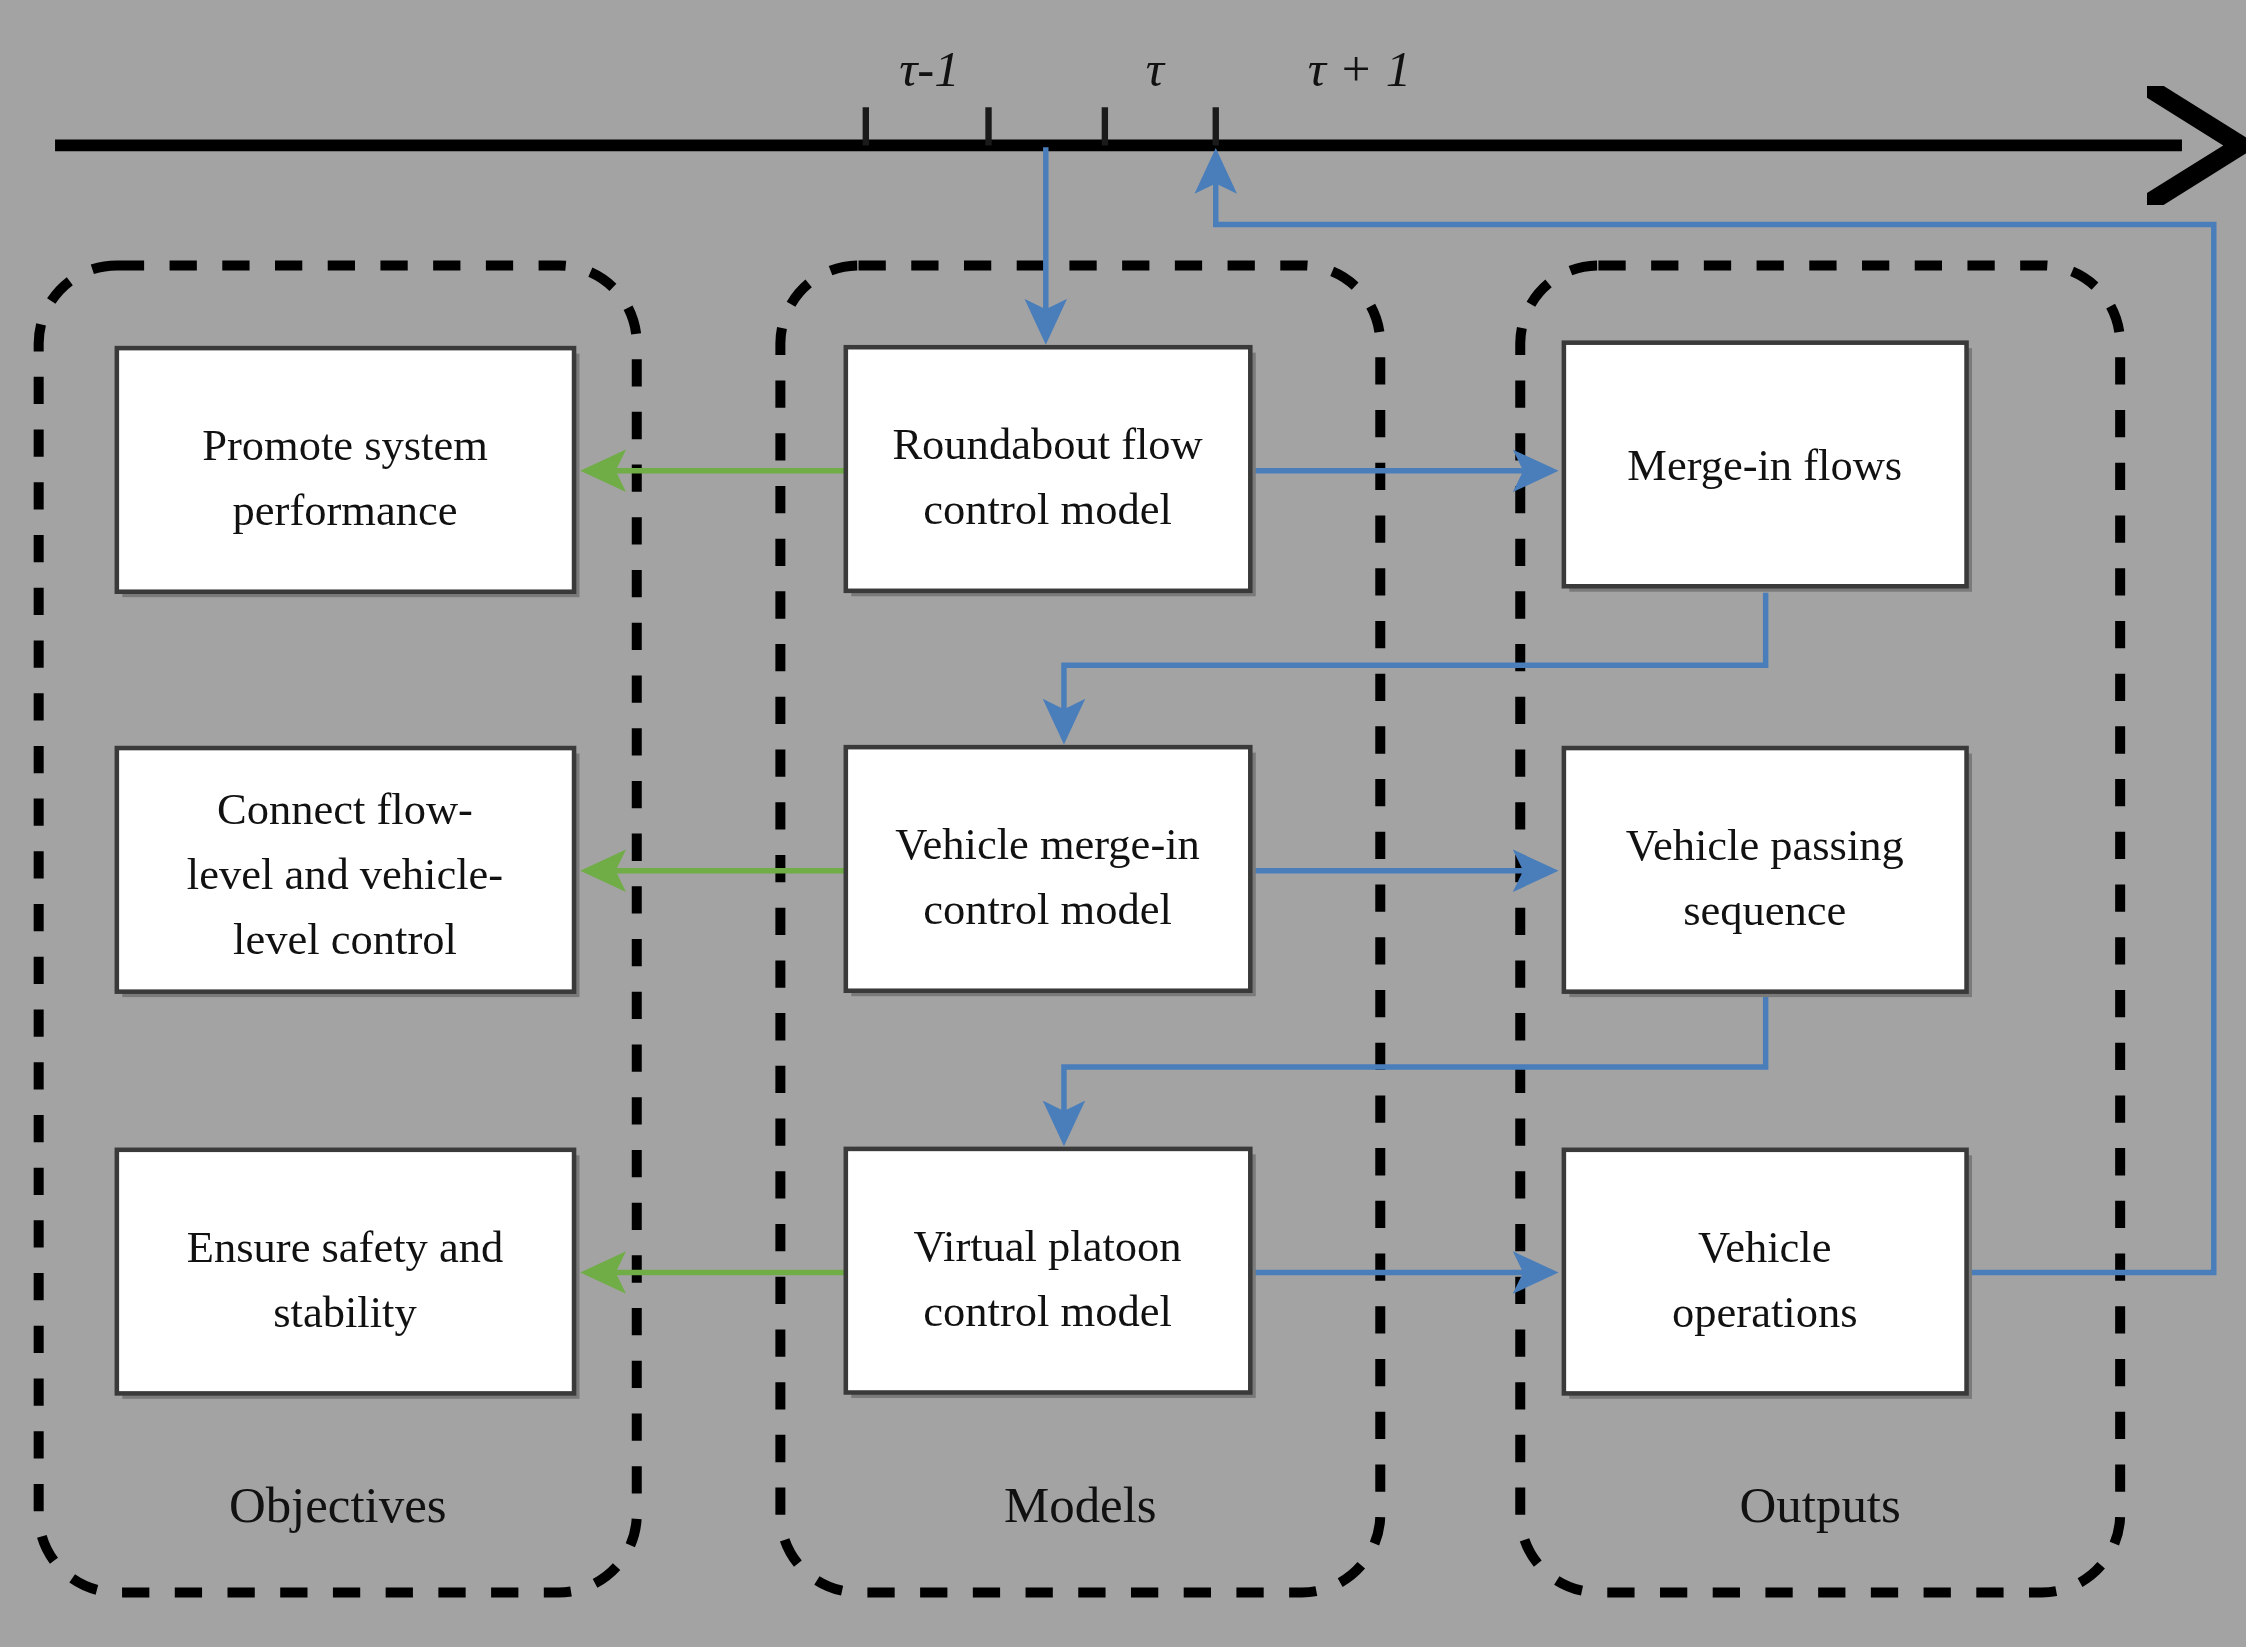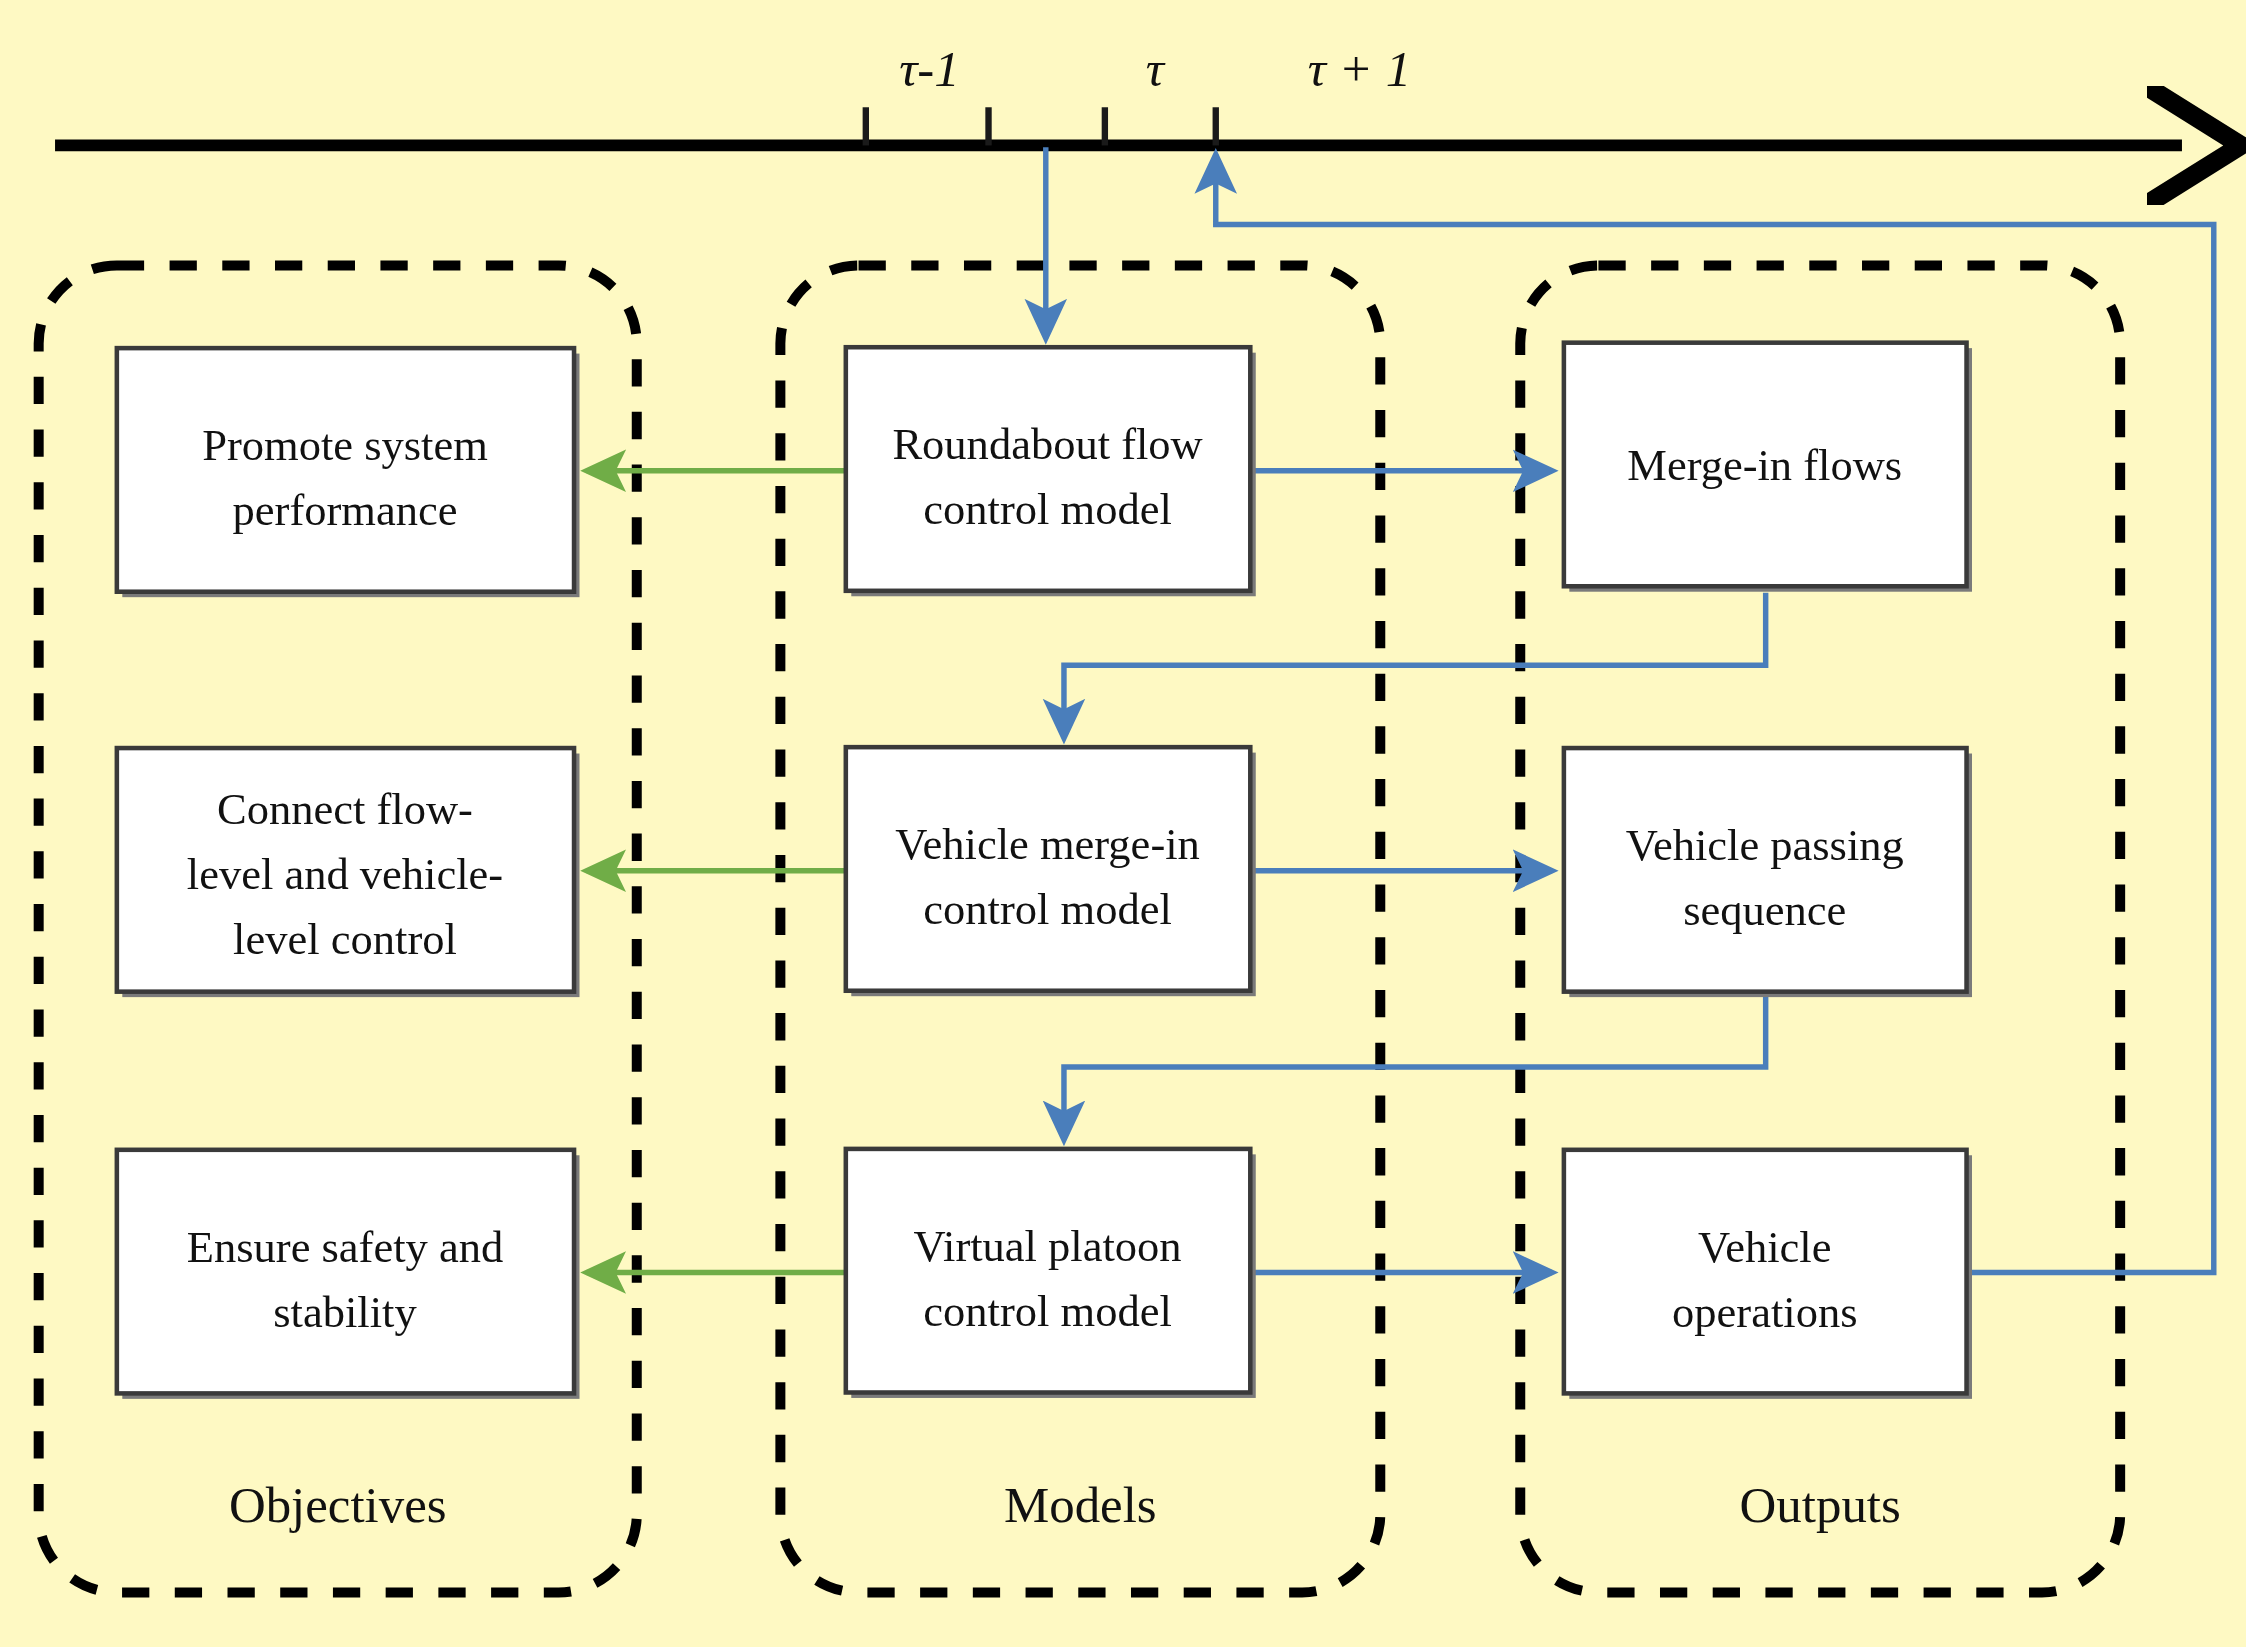--- a/index.html
+++ b/index.html
@@ -1,17 +1,17 @@
 <!DOCTYPE html>
 <html style="font-size:14.5px"><head>
 <meta charset="utf-8">
 <style>
   html,body{margin:0;padding:0;background:#ffffff;}
   body{width:2247px;height:1647px;overflow:hidden;font-family:"Liberation Serif",serif;}
-  #stage{position:relative;width:2247px;height:1647px;background:#fef9c3;text-align:center;}
+  #stage{position:relative;width:2247px;height:1647px;background:#a3a3a3;text-align:center;}
   svg{position:absolute;top:0;left:0;width:2247px;height:1647px;}
   .boxtext{font-family:"Liberation Serif",serif;font-size:49px;fill:#111;}
   .ticklabel{font-family:"Liberation Serif",serif;font-size:56px;fill:#111;font-style:italic;}
   .grouplabel{font-family:"Liberation Serif",serif;font-size:56px;fill:#111;}
   .nodebox{fill:#ffffff;stroke:#3a3a3a;stroke-width:5;}
   .nodeshadow{fill:#7a7a7a;}
   .dashgroup{fill:none;stroke:#000000;stroke-width:11;stroke-dasharray:30 28;stroke-linecap:butt;}
   .axis{stroke:#000000;stroke-width:13;}
   .tick{stroke:#1a1a1a;stroke-width:7;}
   .blue{stroke:#4a7ebb;stroke-width:6;fill:none;}

